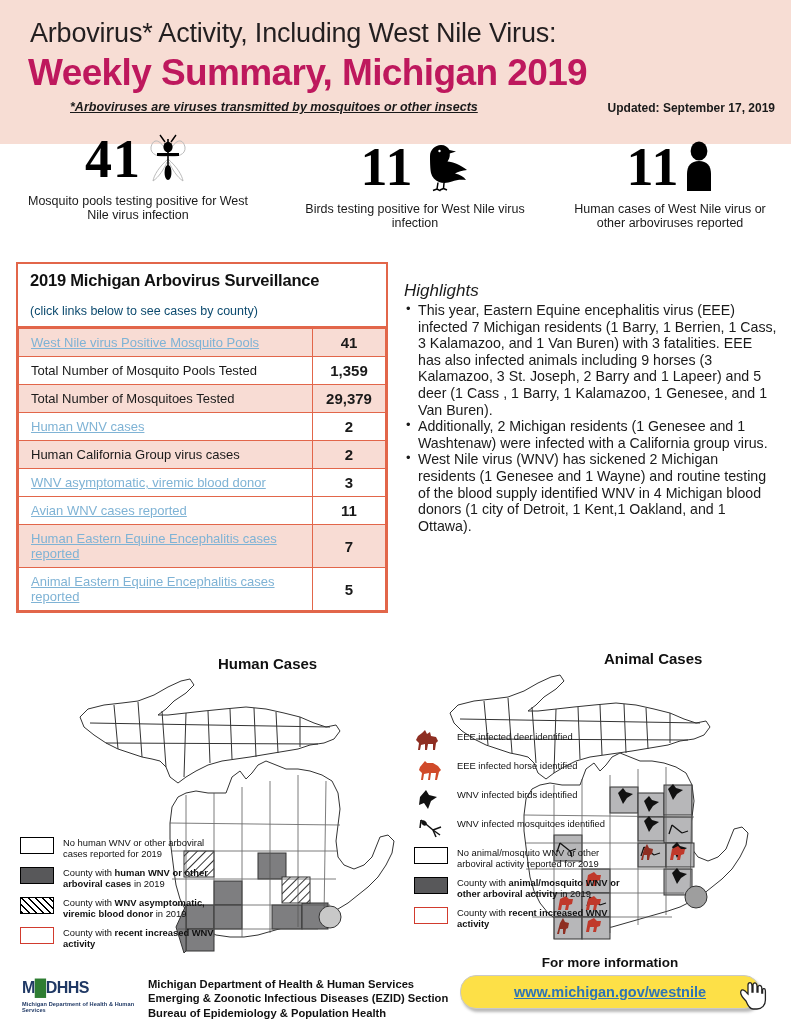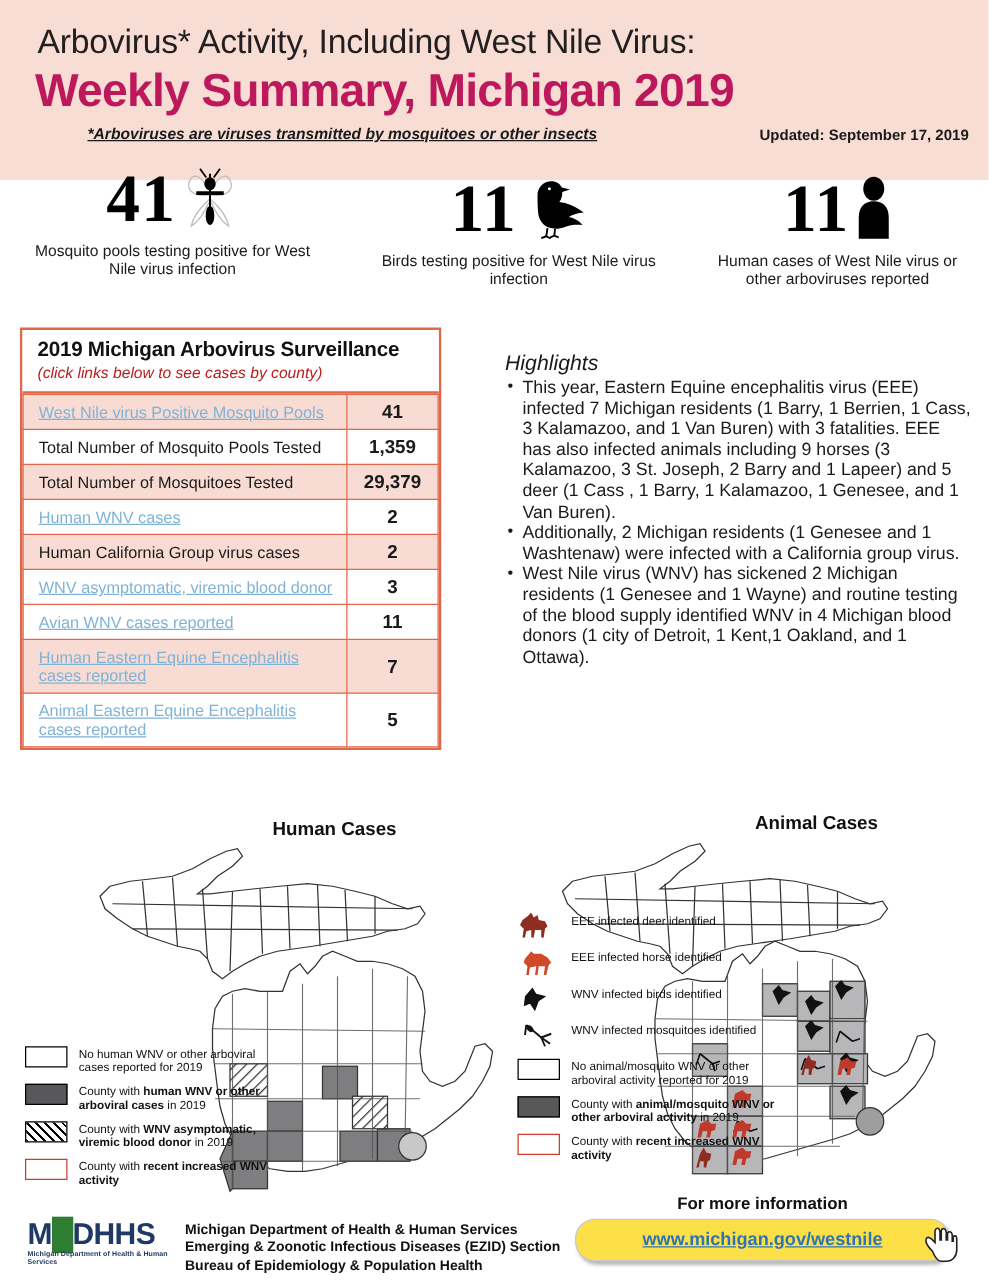--- a/index.html
+++ b/index.html
@@ -48,29 +48,29 @@
   .stat-ico { margin-left:4px; display:flex; align-items:flex-end; }
   .stat-label {
     margin-top:6px; font-size:12.5px; color:#1a1a1a; line-height:14px;
   }
   #stat-mosquito { left:28px;  top:0;  width:220px; }
   #stat-bird     { left:300px; top:8px; width:230px; }
   #stat-human    { left:570px; top:8px; width:200px; }
 
   
   .table-wrap {
-    position:absolute; left:16px; top:262px; width:337px;
+    position:absolute; left:16px; top:262px; width:372px;
     border:2px solid #E2664A;
   }
   .tbl-title-cell {
     background:#ffffff; padding:7px 10px 8px 12px;
     border-bottom:2px solid #E2664A;
   }
   .tbl-title { font-size:16.5px; font-weight:bold; color:#111; letter-spacing:-0.2px; }
-  .tbl-sub { font-size:12.5px; font-style:italic; color:#b91c1c; margin-top:1px; }
+  .tbl-sub { font-size:12.5px; color:#0c4a6e; margin-top:14px; }
   table.surv { width:100%; border-collapse:collapse; table-layout:fixed; }
   table.surv td {
     border:1px solid #E2664A;
     padding:6px 8px 6px 12px;
     font-size:13px; color:#1a1a1a; vertical-align:middle;
     line-height:15px;
   }
   table.surv td.val {
     width:73px; text-align:center; font-weight:bold; font-size:15px;
     padding-left:4px; padding-right:4px;
@@ -117,21 +117,21 @@
     background:
       repeating-linear-gradient(45deg,#000 0 1.6px,#fff 1.6px 5px);
   }
   .lg-swatch.redline { border:1.6px solid #D13B2E; background:#fff; }
   .lg-ico { width:34px; flex:0 0 34px; margin-right:9px; display:flex; align-items:center; justify-content:center; }
   .lg-text { font-size:9.4px; color:#111; line-height:11px; padding-top:1px; }
   .lg-text b { font-weight:bold; }
 
   
   .footer-logo { position:absolute; left:22px; top:975px; width:120px; }
-  .logo-main { font-size:24px; font-weight:bold; color:#1F3864; letter-spacing:-0.5px; line-height:25px; }
+  .logo-main { font-size:16px; font-weight:bold; color:#1F3864; letter-spacing:-0.5px; line-height:25px; }
   .logo-main .mi-green { color:#2E7D32; }
   .logo-sub { font-size:5.6px; color:#1F3864; font-weight:bold; letter-spacing:0.1px; margin-top:1px; }
   .footer-text { position:absolute; left:148px; top:977px; }
   .footer-text div { font-size:11.2px; font-weight:bold; color:#111; line-height:14.4px; }
 
   .more-info { position:absolute; left:460px; top:955px; width:300px; text-align:center; }
   .more-title { font-size:13.5px; font-weight:bold; color:#111; }
   .url-btn {
     margin-top:5px; position:relative;
     background:#fde047; border:1px solid #C9C9C9; border-radius:16px;

